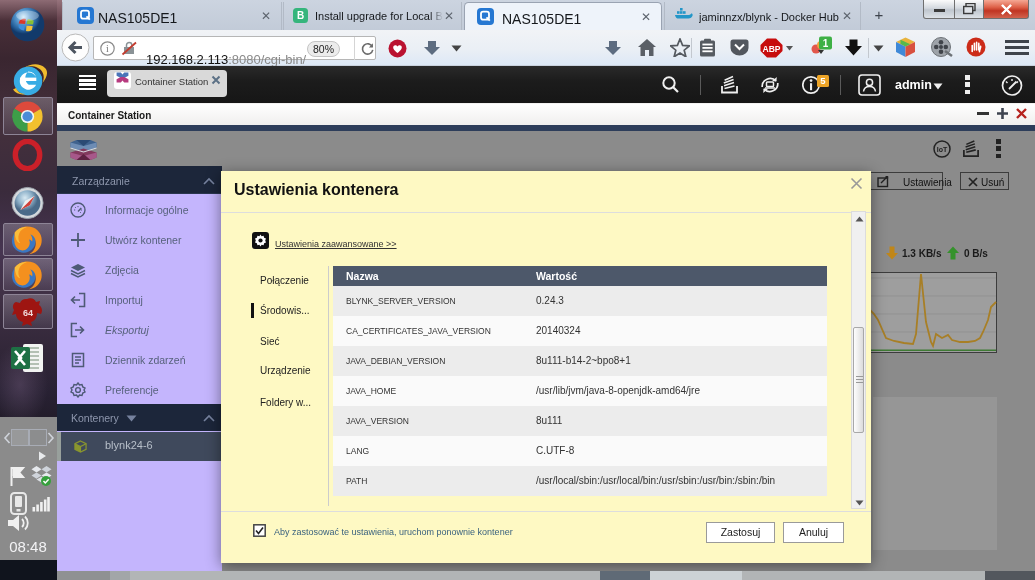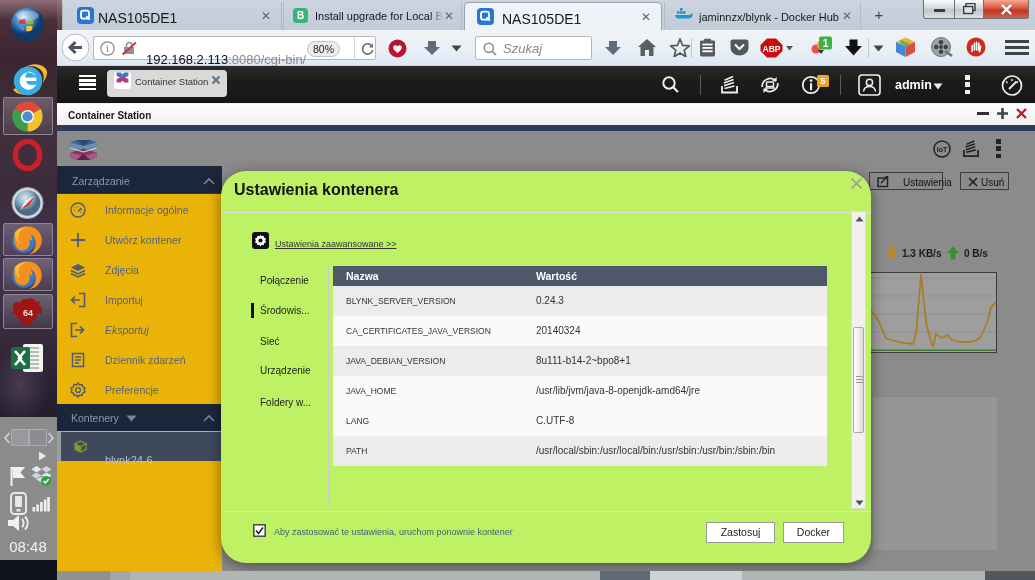--- a/index.html
+++ b/index.html
@@ -26,31 +26,31 @@
 #searchbox{position:absolute;left:418px;top:6px;width:117px;height:24px;background:#fff;border:1px solid #b6b6b6;border-radius:2px;}
 
 
 #qtsbar{left:57px;top:66px;width:978px;height:37px;background:linear-gradient(180deg,#2a2a2a 0%,#1c1c1c 40%,#161616 100%);}
 #cstab{position:absolute;left:50px;top:4px;width:120px;height:27px;background:#d9d9d9;border-radius:4px;}
 
 
 #titlebar{left:57px;top:104px;width:978px;height:21px;background:linear-gradient(180deg,#ffffff,#f0efee);}
 #navyline{left:57px;top:125px;width:978px;height:6px;background:#2d3d5a;}
 #apphdr{left:57px;top:131px;width:978px;height:35px;background:#8b8b8b;}
-#sidebar{left:57px;top:166px;width:165px;height:405px;background:#eab308;color:#57627c;font-size:12px;}
+#sidebar{left:57px;top:166px;width:165px;height:405px;background:#c4b5fd;color:#57627c;font-size:12px;}
 .sbhead{position:absolute;left:0;width:165px;height:28px;background:#1c263a;color:#8e97ad;}
 .sbitem{position:absolute;left:48px;font-size:10.5px;color:#57627c;}
 .sbico{position:absolute;left:13px;width:16px;height:16px;}
 #main{left:222px;top:166px;width:813px;height:405px;background:#8b8b8b;}
 
 
 .gbtn{position:absolute;height:18px;border:1px solid #3c3c3c;color:#111;font-size:10.5px;text-align:center;}
 
 
-#modal{left:221px;top:171px;width:650px;height:392px;background:#bef264;box-shadow:0 3px 14px rgba(0,0,0,.45);border-radius:25px;}
+#modal{left:221px;top:171px;width:650px;height:392px;background:#fef9c3;box-shadow:0 3px 14px rgba(0,0,0,.45);}
 #mtitle{position:absolute;left:13px;top:10px;font-size:16px;font-weight:bold;color:#111;}
 .mline{position:absolute;left:0;width:650px;height:1px;background:#ddd;}
 .mnav{position:absolute;left:39px;font-size:10px;color:#222;}
 #mtable{position:absolute;left:112px;top:95px;width:494px;}
 .thead{height:20px;background:#4d586a;color:#fff;font-size:10.5px;font-weight:bold;}
 .trow{height:30px;font-size:8.5px;color:#333;}
 .todd{background:#ececec;}
 .teven{background:#fafafa;}
 .tc1{position:absolute;left:13px;top:0;line-height:30px;}
 .tc2{position:absolute;left:203px;top:0;line-height:30px;font-size:10px;}
@@ -276,27 +276,20 @@
     <svg class="abs" style="left:331px;top:9px;" width="19" height="19">
           <circle cx="9.5" cy="9.5" r="9" fill="#ba1230"></circle>
           <path d="M9.5 14 C5.5 11 4.5 8.6 5.6 7 C6.6 5.6 8.6 6 9.5 7.4 C10.4 6 12.4 5.6 13.4 7 C14.5 8.6 13.5 11 9.5 14 Z" fill="#fff"></path>
         </svg>
     <svg class="abs" style="left:366px;top:9px;" width="18" height="18">
           <path d="M5 2 L13 2 L13 8 L17 8 L9 16 L1 8 L5 8 Z" fill="#5d6c80"></path>
         </svg>
     <svg class="abs" style="left:394px;top:15px;" width="11" height="7">
           <path d="M0.5 0.5 L10.5 0.5 L5.5 6.5 Z" fill="#444"></path>
         </svg>
-    <div id="searchbox">
-      <svg class="abs" style="left:7px;top:5px;" width="14" height="14">
-            <circle cx="5.8" cy="5.8" r="4.6" fill="none" stroke="#8a8a8a" stroke-width="1.5"></circle>
-            <path d="M9 9 L13 13" stroke="#8a8a8a" stroke-width="1.7"></path>
-          </svg>
-      <span class="abs" style="left:27px;top:4px;font-size:13px;font-style:italic;color:#888;">Szukaj</span>
-    </div>
     <svg class="abs" style="left:547px;top:9px;" width="18" height="18">
           <path d="M5 2 L13 2 L13 8 L17 8 L9 16 L1 8 L5 8 Z" fill="#5d6c80"></path>
         </svg>
     <svg class="abs" style="left:580px;top:8px;" width="20" height="19">
           <path d="M10 1 L19 9 L16.5 9 L16.5 18 L12 18 L12 12 L8 12 L8 18 L3.5 18 L3.5 9 L1 9 Z" fill="#5a5f66"></path>
         </svg>
     <svg class="abs" style="left:613px;top:8px;" width="20" height="19">
           <path d="M10 1 L12.6 7.4 L19.4 7.8 L14.2 12.2 L15.9 18.8 L10 15.1 L4.1 18.8 L5.8 12.2 L0.6 7.8 L7.4 7.4 Z" fill="none" stroke="#54595f" stroke-width="1.7"></path>
         </svg>
     <div class="abs" style="left:634px;top:8px;width:1px;height:20px;background:#c3c8cf;"></div>
@@ -510,21 +503,21 @@
           <path d="M1 7 L6 2 L11 7" stroke="#76829e" stroke-width="1.6" fill="none"></path>
         </svg>
   </div>
   <div class="abs" style="left:0;top:266px;width:165px;height:29px;background:#3f495c;">
     <div class="abs" style="left:0;top:0;width:4px;height:29px;background:#98a09c;"></div>
     <svg class="abs" style="left:17px;top:8px;" width="13" height="13" viewBox="0 0 14 14">
           <path d="M7 1 L13 4 L13 10 L7 13 L1 10 L1 4 Z" fill="none" stroke="#8a962e" stroke-width="1.3"></path>
           <path d="M1 4 L7 7 L13 4 M7 7 L7 13" stroke="#8a962e" stroke-width="1.3" fill="none"></path>
           <path d="M1 4 L7 7 L7 13 L1 10 Z" fill="#8a962e"></path>
         </svg>
-    <span class="abs" style="left:48px;top:22px;font-size:11px;color:#b7bfc9;">blynk24-6</span>
+    <span class="abs" style="left:48px;top:7px;font-size:11px;color:#b7bfc9;">blynk24-6</span>
   </div>
 </div>
 <div id="main" class="abs">
   <div class="gbtn" style="left:647px;top:6px;width:74px;">
     <svg class="abs" style="left:7px;top:3px;" width="12" height="12">
           <rect x="1" y="2" width="9.5" height="8.5" fill="none" stroke="#222" stroke-width="1.4"></rect>
           <path d="M4 7 L10.5 0.5 M8.5 0.5 L10.5 0.5 L10.5 2.5" stroke="#222" stroke-width="1.4" fill="none"></path>
         </svg>
     <span style="position:absolute;left:21px;top:3.5px;font-size:10px;padding-left:12px;">Ustawienia</span>
   </div>
@@ -584,20 +577,24 @@
           <span class="tc2">20140324</span>
         </div>
     <div class="trow todd" style="position:relative;">
           <span class="tc1">JAVA_DEBIAN_VERSION</span>
           <span class="tc2">8u111-b14-2~bpo8+1</span>
         </div>
     <div class="trow teven" style="position:relative;">
           <span class="tc1">JAVA_HOME</span>
           <span class="tc2">/usr/lib/jvm/java-8-openjdk-amd64/jre</span>
         </div>
+    <div class="trow todd" style="position:relative;">
+          <span class="tc1">JAVA_VERSION</span>
+          <span class="tc2">8u111</span>
+        </div>
     <div class="trow teven" style="position:relative;">
           <span class="tc1">LANG</span>
           <span class="tc2">C.UTF-8</span>
         </div>
     <div class="trow todd" style="position:relative;">
           <span class="tc1">PATH</span>
           <span class="tc2">/usr/local/sbin:/usr/local/bin:/usr/sbin:/usr/bin:/sbin:/bin</span>
         </div>
   </div>
   <div id="msb">
@@ -613,21 +610,21 @@
       <div class="abs" style="left:2px;top:54px;width:7px;height:1px;background:#999;"></div>
     </div>
   </div>
   <div class="mline" style="top:340px;"></div>
   <svg class="abs" style="left:32px;top:353px;" width="13" height="13">
         <rect x="0.8" y="0.8" width="11.4" height="11.4" fill="#fff" stroke="#444" stroke-width="1.5"></rect>
         <path d="M3 6.5 L5.5 9.5 L10 3.5" stroke="#222" stroke-width="1.6" fill="none"></path>
       </svg>
   <span class="abs" style="left:53px;top:356px;font-size:9px;color:#39617e;">Aby zastosować te ustawienia, uruchom ponownie kontener</span>
   <div class="fbtn" style="left:485px;top:351px;width:69px;">Zastosuj</div>
-  <div class="fbtn" style="left:562px;top:351px;width:61px;">Docker</div>
+  <div class="fbtn" style="left:562px;top:351px;width:61px;">Anuluj</div>
 </div>
 
 <div id="qtask" class="abs">
   <div class="abs" style="left:0;top:0;width:53px;height:9px;background:#8f9192;"></div>
   <div class="abs" style="left:53px;top:0;width:20px;height:9px;background:#a2a6a8;"></div>
   <div class="abs" style="left:543px;top:0;width:50px;height:9px;background:#5f6a76;"></div>
   <div class="abs" style="left:593px;top:0;width:92px;height:9px;background:#ccd2d5;"></div>
   <div class="abs" style="left:928px;top:0;width:50px;height:9px;background:#53575d;"></div>
 </div>
 

